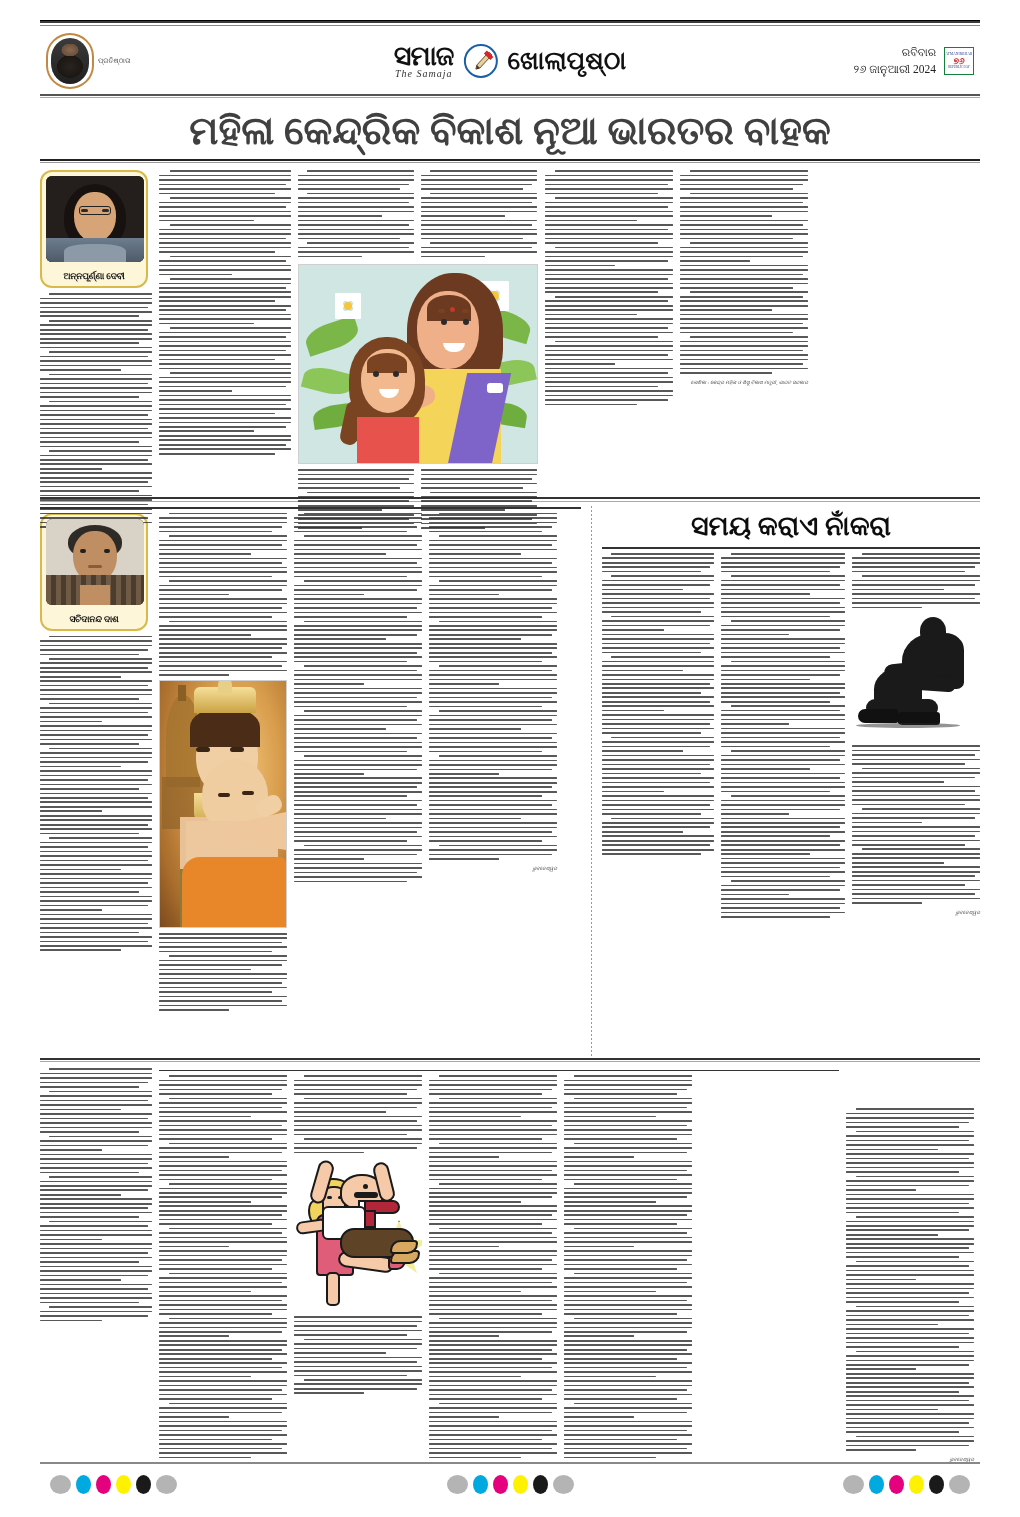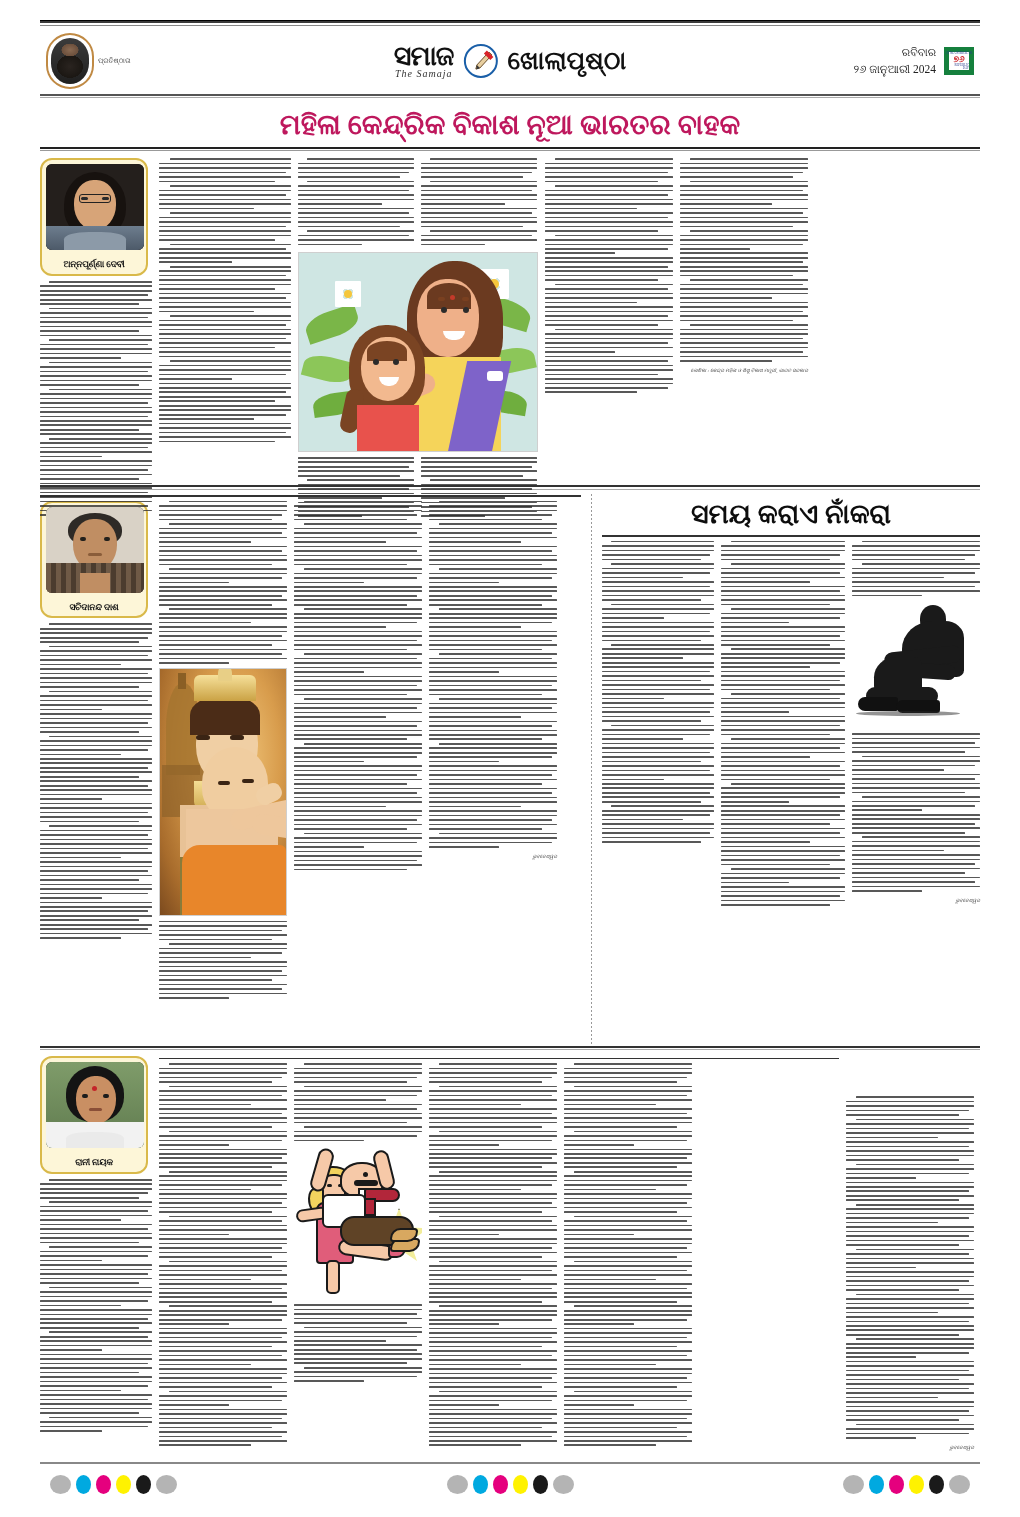--- a/index.html
+++ b/index.html
@@ -87,36 +87,36 @@
 
   .date-block {
     margin-left: auto; text-align: right;
     display: flex; align-items: center; gap: 8px;
   }
   .date-lines { line-height: 1.45; }
   .date-day { font-size: 11px; color: #222; }
   .date-full { font-size: 11.5px; color: #222; }
   .rd-stamp {
     width: 30px; height: 28px;
-    border: 5px solid #15803d; background: #fff;
+    border: 1px solid #15803d; background: #fff;
     display: flex; flex-direction: column;
     align-items: center; justify-content: center;
     line-height: 1;
   }
   .rd-stamp .rd-top { font-size: 3.4px; color: #2b3c8c; letter-spacing: .2px; }
   .rd-stamp .rd-mid { font-size: 9px; font-weight: 700; color: #cc1f26; }
   .rd-stamp .rd-bot { font-size: 3px; color: #2b3c8c; }
 
   .masthead-rule-bot { height: 2px; background: #555; margin-top: 2px; }
   .masthead-rule-bot2 { height: 1px; background: #aaa; margin-top: 1px; }
 
   
   .headline-main {
     text-align: center;
-    font-size: 28px; font-weight: 700; color: #be185d;
+    font-size: 39px; font-weight: 700; color: #404040;
     letter-spacing: 0px;
     padding: 12px 0 6px;
     line-height: 1.1;
   }
   .rule-under-head { height: 2px; background: #222; }
   .rule-under-head2 { height: 1px; background: #999; margin-top: 1.5px; }
 
   .headline-sec {
     text-align: center;
     font-size: 27px; font-weight: 700; color: #0d0d0d;
@@ -1231,36 +1231,20 @@
       </div>
     </div>
   </div>
 
   <div class="hr-thick"></div>
   <div class="hr-thin"></div>
 
   <div style="display:flex;gap:7px;padding-top:6px;height:370px">
 
     <div class="col" style="width:112px">
-      <div class="author-chip">
-        <div class="author-photo">
-          <div class="face">
-            <div class="f-bg" style="background:linear-gradient(#7f9c6a,#5f7a4e)"></div>
-            <div class="f-hair" style="left:20px;top:4px;width:58px;height:56px;background:#141414"></div>
-            <div class="f-skin" style="left:30px;top:14px;width:40px;height:48px;background:#c98f63"></div>
-            <div style="position:absolute;left:36px;top:32px;width:6px;height:4px;border-radius:2px;background:#1c1c1c"></div>
-            <div style="position:absolute;left:57px;top:32px;width:6px;height:4px;border-radius:2px;background:#1c1c1c"></div>
-            <div style="position:absolute;left:46px;top:24px;width:5px;height:5px;border-radius:50%;background:#c4252a"></div>
-            <div style="position:absolute;left:43px;top:46px;width:13px;height:3px;background:#8a4f37;border-radius:2px"></div>
-            <div class="f-body" style="height:26px;background:#f2f2f2"></div>
-            <div style="position:absolute;bottom:0;left:20px;width:58px;height:16px;background:#eaeaea;border-radius:40% 40% 0 0"></div>
-          </div>
-        </div>
-        <div class="author-name">ରାନୀ ନାୟକ</div>
-      </div>
       <div class="tl ind s2"></div>
         <div class="tl s1"></div>
         <div class="tl s1"></div>
         <div class="tl s2"></div>
         <div class="tl s3"></div>
       <div class="tl ind s1"></div>
         <div class="tl s1"></div>
         <div class="tl s2"></div>
         <div class="tl s1"></div>
         <div class="tl s4"></div>

